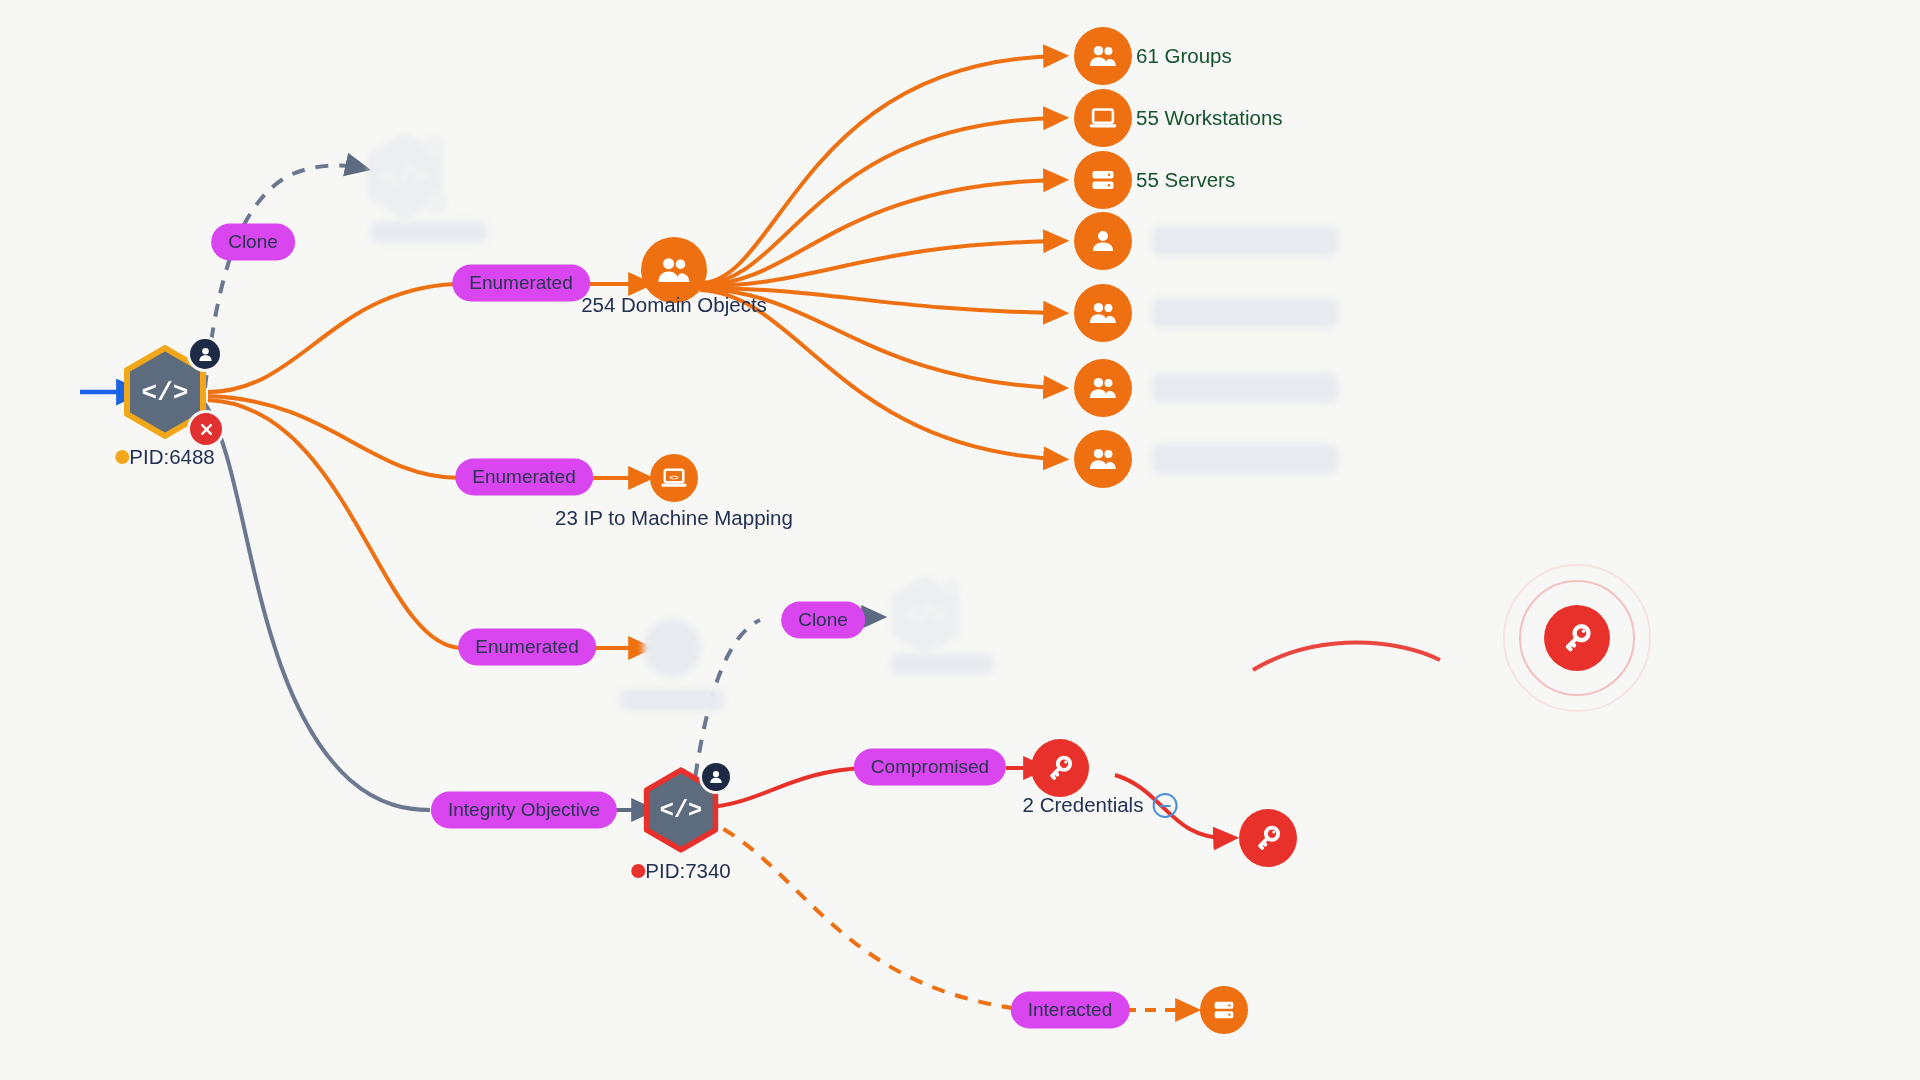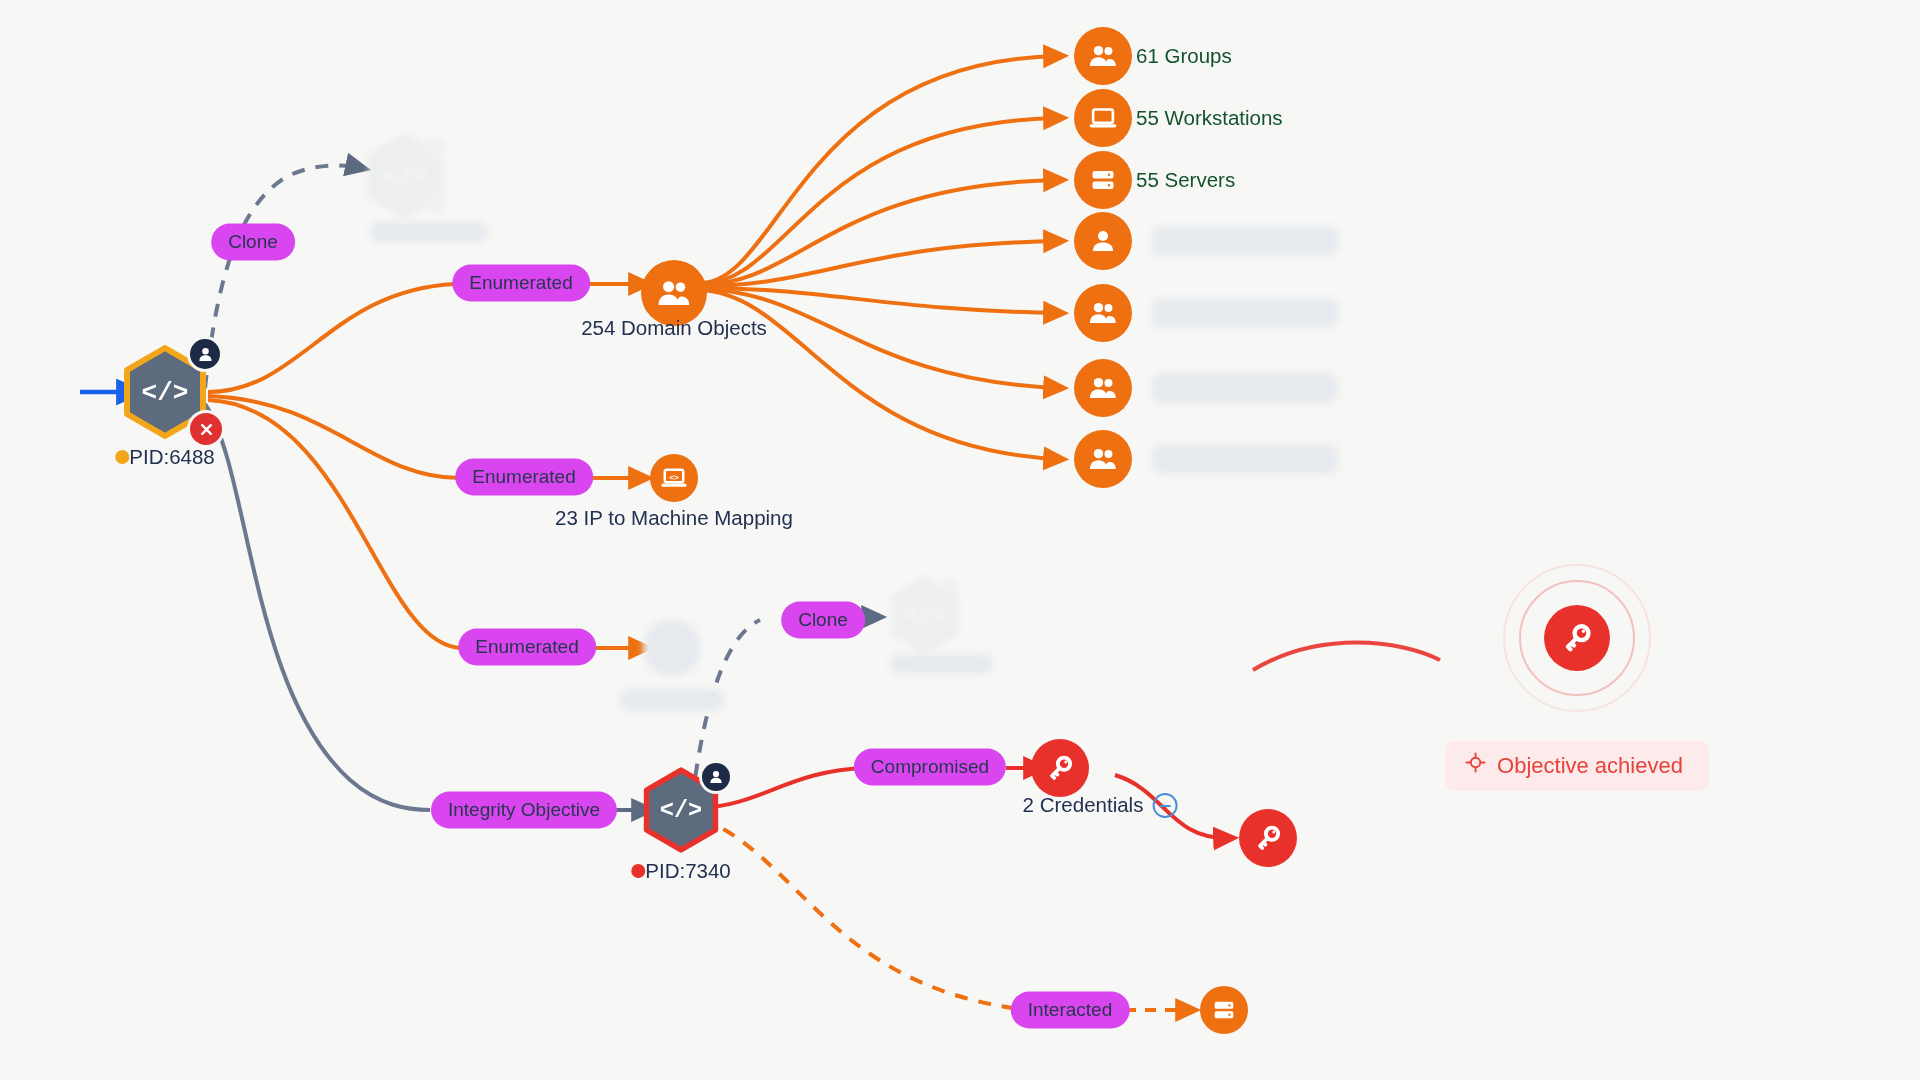--- a/index.html
+++ b/index.html
@@ -297,21 +297,21 @@
       <circle cx="72" cy="18" r="11" fill="#e6e9ed"></circle>
       <circle cx="74" cy="74" r="11" fill="#e6e9ed"></circle>
     </svg>
   </div>
   <div class="redact-bar" style="left:370px; top:232px; width:118px; height:21px;"></div>
 
   <div class="pill" style="left:253px; top:242px;">Clone</div>
 
   <div class="pill" style="left:521px; top:283px;">Enumerated</div>
 
-  <div class="node" style="left:674px; top:293px;">
+  <div class="node" style="left:674px; top:270px;">
     <div class="circ orange xl">
       <svg width="38" height="38" viewBox="0 0 24 24">
         <circle cx="8.6" cy="8" r="3.5" fill="#fff"></circle>
         <circle cx="16.1" cy="8.3" r="3" fill="#fff"></circle>
         <path d="M2.2,19.5 C2.2,15 5.2,13 8.6,13 C12,13 15,15 15,19.5 Z" fill="#fff"></path>
         <path d="M13.6,19.5 C13.8,16.2 15,14.2 16.6,14.2 C19,14.2 21.6,15.6 21.6,19.5 Z" fill="#fff"></path>
       </svg>
     </div>
     <div class="node-caption" style="top:56px;">254 Domain Objects</div>
   </div>
@@ -490,23 +490,14 @@
   <div class="node" style="left:1577px; top:638px;">
     <div class="circ red xl">
       <svg width="34" height="34" viewBox="0 0 24 24">
         <circle cx="15.2" cy="8.6" r="4.9" fill="none" stroke="#fff" stroke-width="3.1"></circle>
         <circle cx="16.6" cy="7.2" r="1.2" fill="#fff"></circle>
         <path d="M11.8,12 L5.6,18.2 M5.6,18.2 L7.4,20 M8.2,15.6 L9.9,17.3" stroke="#fff" stroke-width="3" stroke-linecap="round"></path>
       </svg>
     </div>
   </div>
 
-  <div class="objective-pill" style="left:1577px; top:766px;">
-    <span>
-      <svg width="21" height="21" viewBox="0 0 24 24">
-        <circle cx="12" cy="12" r="5.4" fill="none" stroke="#e8423c" stroke-width="2.1"></circle>
-        <path d="M12,1.6 L12,6 M12,18 L12,22.4 M1.6,12 L6,12 M18,12 L22.4,12" stroke="#e8423c" stroke-width="2.1" stroke-linecap="round"></path>
-      </svg>
-    </span>
-    <span>Objective achieved</span>
-  </div>
 
 </div>
 
 </body></html>

